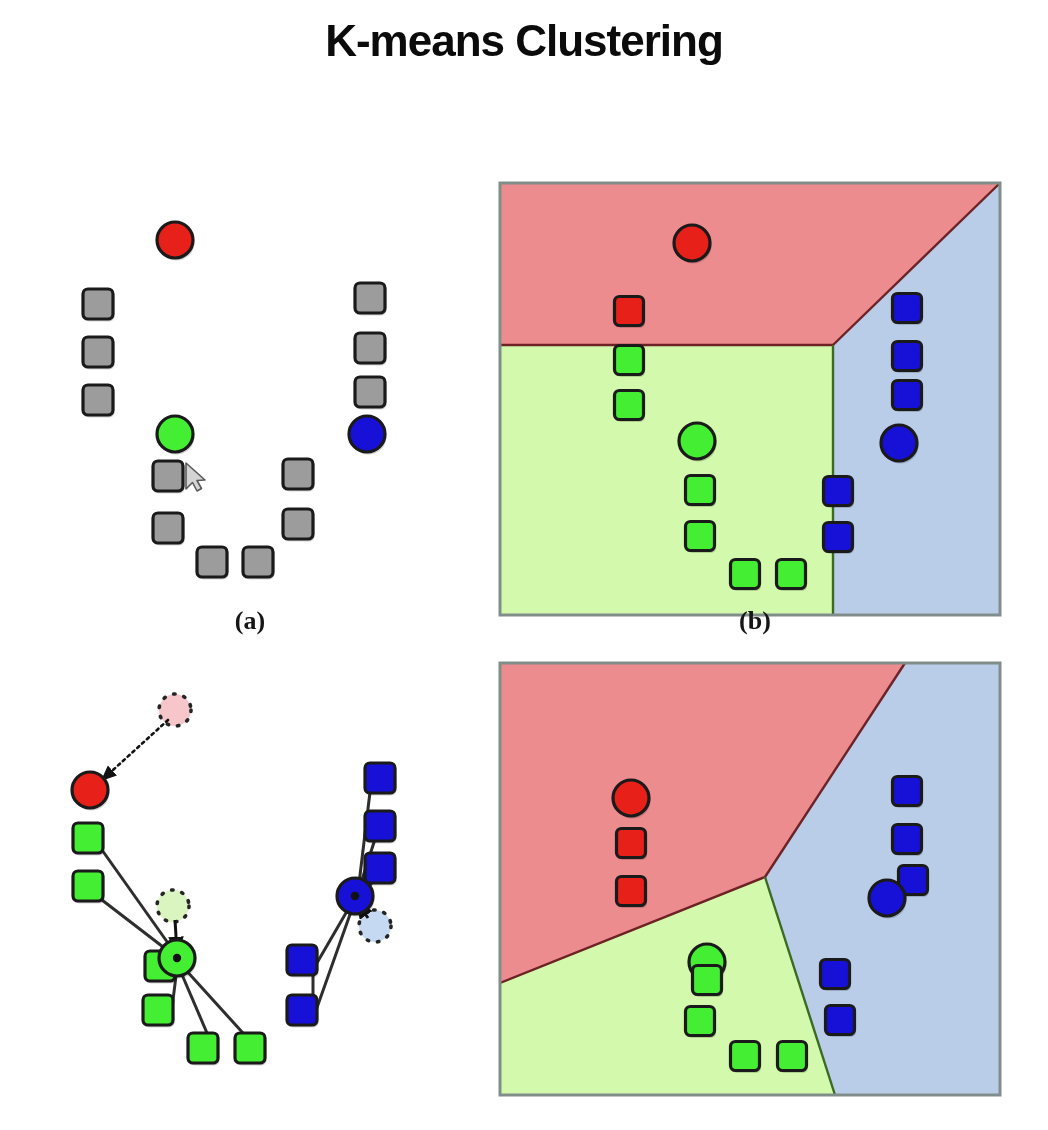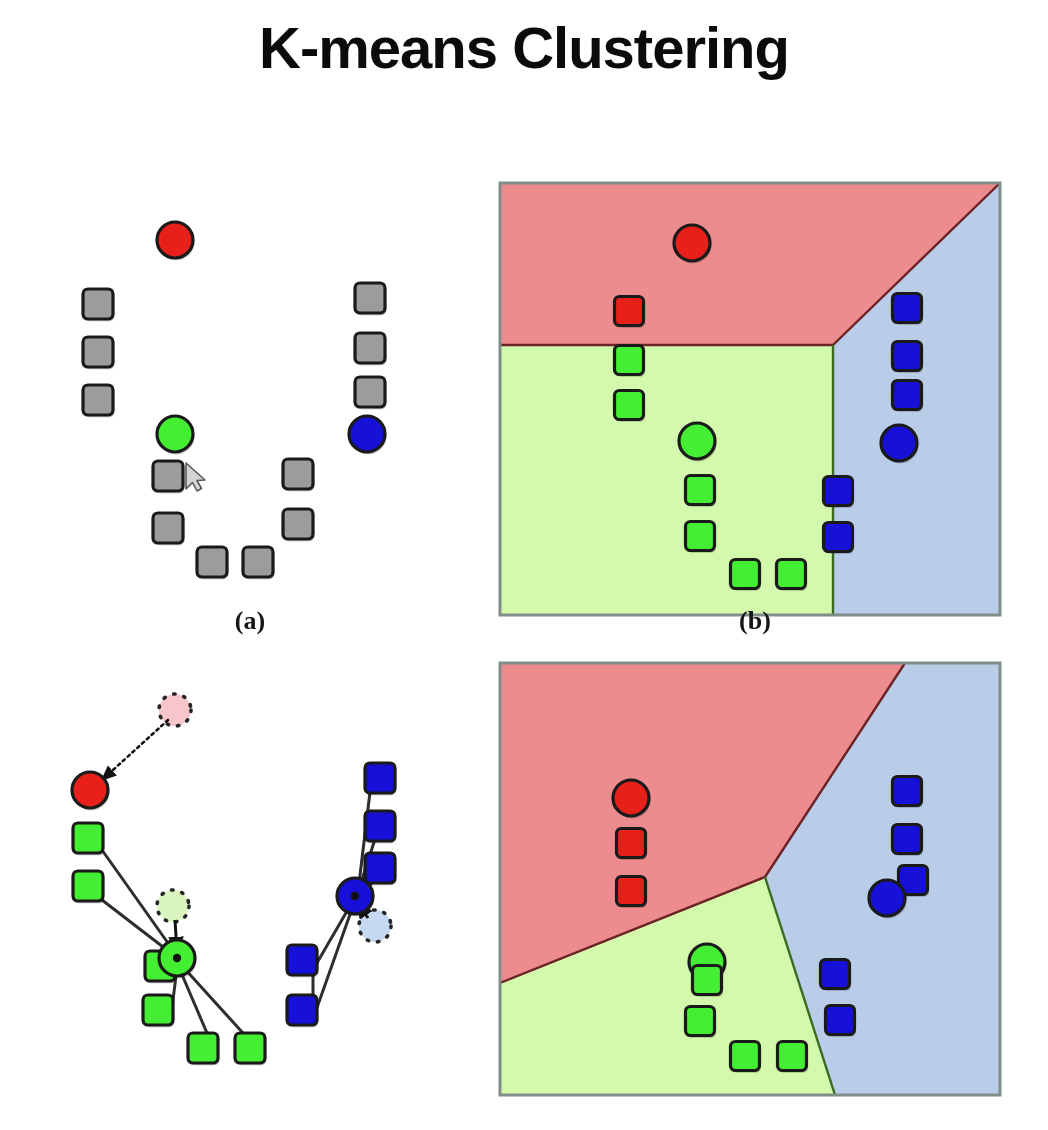--- a/index.html
+++ b/index.html
@@ -21,21 +21,21 @@
     height: 1130px;
   }
   #figure-title {
     position: absolute;
     left: 0;
     top: 18px;
     width: 1048px;
     text-align: center;
     font-family: "Liberation Sans", sans-serif;
     font-weight: bold;
-    font-size: 58px;
+    font-size: 44px;
     letter-spacing: -1px;
     color: #0b0b0b;
     line-height: 1.05;
     white-space: nowrap;
   }
   .panel-caption {
     position: absolute;
     font-family: "Liberation Serif", serif;
     font-weight: bold;
     font-size: 26px;

